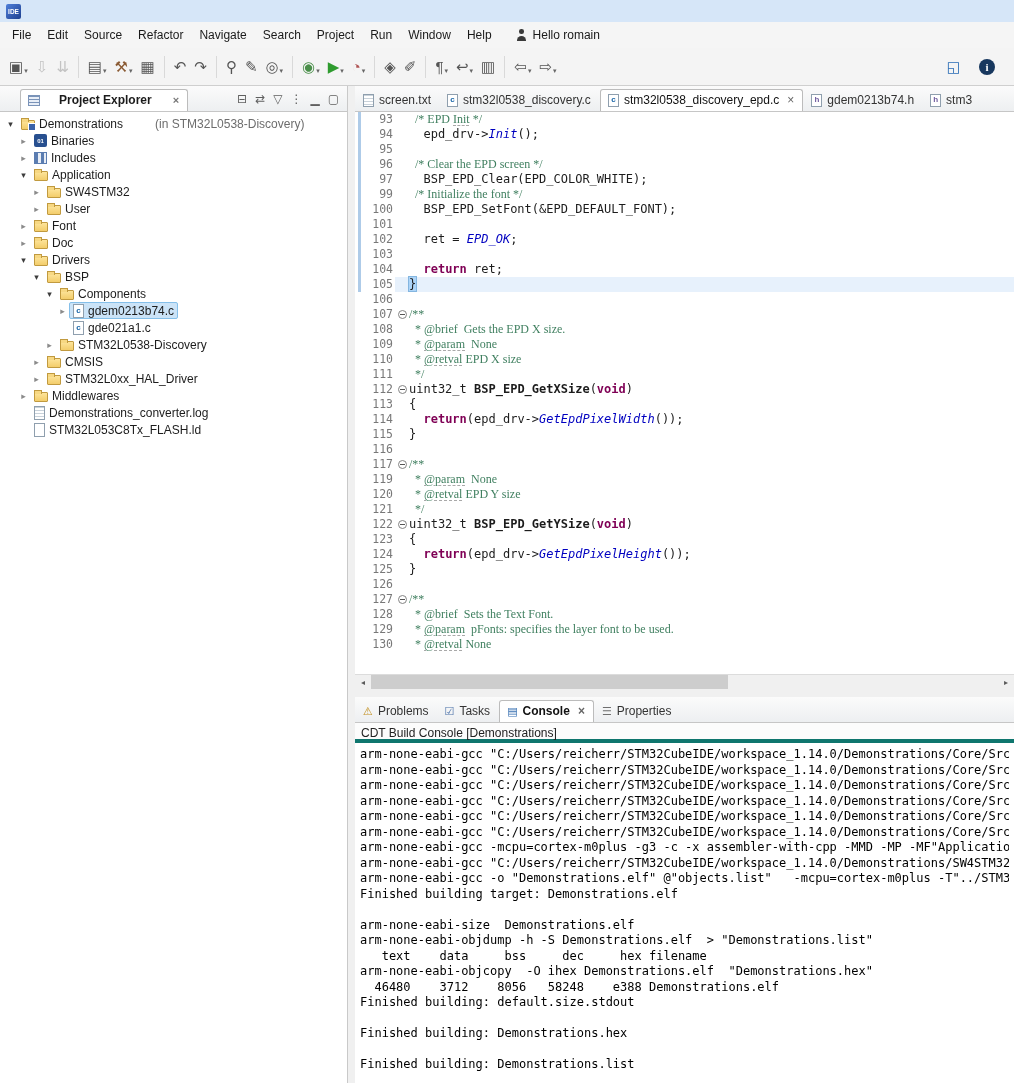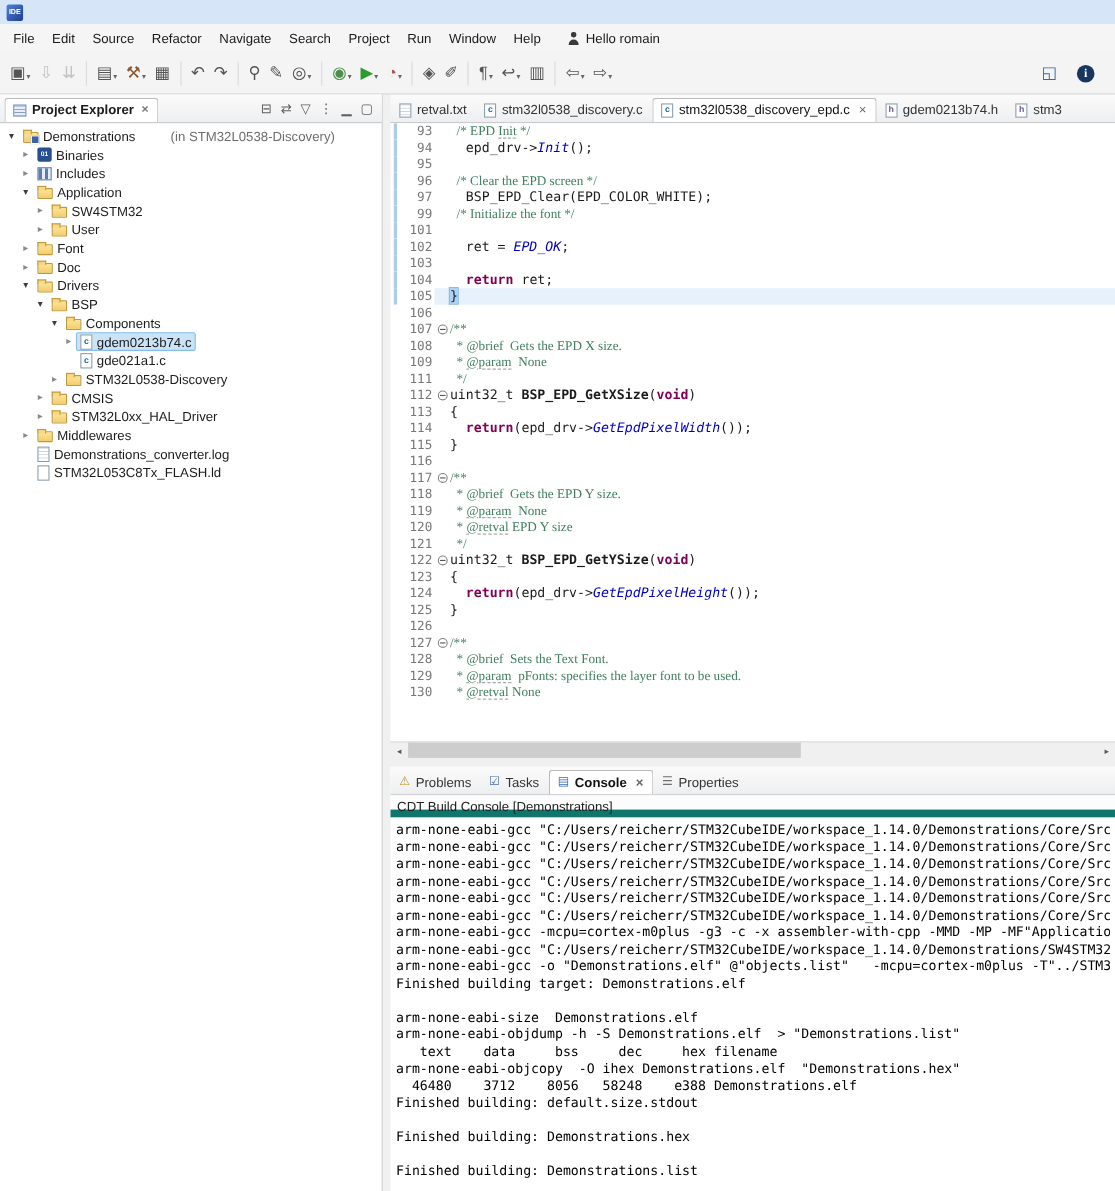--- a/index.html
+++ b/index.html
@@ -32,22 +32,22 @@
   .tb-btn.disabled .tb-glyph{color:#c3c3c3 !important;}
   .tb-caret{font-size:7px;color:#666;margin-left:1px;line-height:9px;}
   .tb-sep{width:1px;height:22px;background:#d9d9d9;margin:0 5px;flex:none;}
   .info-circle{width:16px;height:16px;border-radius:50%;background:#17375e;color:#fff !important;font-weight:bold;
     font-size:11px;line-height:16px;text-align:center;font-family:"Liberation Serif",serif;display:inline-block;}
   
   .main{flex:1;display:flex;min-height:0;}
   .leftcol{width:348px;flex:none;display:flex;flex-direction:column;background:#fff;border-right:1px solid #c9c9c9;}
   .viewbar{height:26px;background:linear-gradient(#fbfbfb,#edeff1);border-bottom:1px solid #c6c6c6;
     display:flex;align-items:flex-end;flex:none;white-space:nowrap;overflow:hidden;}
-  .vtab{display:flex;align-items:center;gap:5px;padding:3px 8px 4px 7px;background:#fff;border:1px solid #bcbcbc;
-    border-bottom:none;border-radius:3px 3px 0 0;margin-left:4px;font-weight:bold;}
+  .vtab{display:flex;align-items:center;gap:19px;padding:3px 8px 4px 7px;background:#fff;border:1px solid #bcbcbc;
+    border-bottom:none;border-radius:3px 3px 0 0;margin-left:20px;font-weight:bold;}
   .vtab-ico{width:12px;height:11px;background:#e8eef7;border:1px solid #7a93b8;display:inline-block;
     background-image:linear-gradient(#7a93b8 1px,transparent 1px);background-size:100% 3px;}
   .vclose{color:#777;font-size:11px;margin-left:2px;}
   .explorer-actions{margin-left:auto;display:flex;align-items:center;gap:8px;padding:0 8px 6px 0;color:#5f5f5f;font-size:12px;}
   .hdr-ico{cursor:default;line-height:12px;}
   
   .tree{flex:1;overflow:hidden;padding-top:3px;}
   .tree-row{height:17px;display:flex;align-items:center;white-space:nowrap;font-size:12px;}
   .chev{width:13px;font-size:9px;color:#8a8a8a;text-align:center;flex:none;}
   .chev.open{color:#3c3c3c;}
@@ -99,21 +99,21 @@
   
   .hscroll{height:15px;background:#f0f0f0;border-top:1px solid #dcdcdc;display:flex;flex:none;}
   .sbar-btn{width:16px;display:flex;align-items:center;justify-content:center;color:#5a5a5a;font-size:8px;flex:none;}
   .sbar-track{flex:1;position:relative;}
   .sbar-thumb{position:absolute;left:0;top:0;bottom:0;width:57%;background:#cdcdcd;}
   
   .bottom{flex:1;display:flex;flex-direction:column;background:#fff;min-height:0;}
   .btab{display:flex;align-items:center;gap:5px;padding:3px 8px 4px 7px;margin-left:1px;color:#333;}
   .btab.active{background:#fff;border:1px solid #bcbcbc;border-bottom:none;border-radius:3px 3px 0 0;font-weight:bold;color:#111;}
   .btab-ico{font-size:11px;line-height:12px;}
-  .con-label{height:20px;font-size:12px;padding:3px 6px;background:#fcfcfc;border-bottom:7px solid #0f766e;color:#222;flex:none;}
+  .con-label{height:20px;font-size:12px;padding:3px 6px;background:#fcfcfc;border-bottom:4px solid #0f766e;color:#222;flex:none;}
   .console{flex:1;overflow:hidden;padding:4px 5px;font-family:"DejaVu Sans Mono","Liberation Mono",monospace;
     font-size:12px;line-height:15.5px;color:#000;}
   .con-line{white-space:pre;height:15.5px;overflow:hidden;}
 </style>
 </head>
 <body>
 
 <div class="titlebar">
   <div class="appicon">IDE</div>
 </div>
@@ -385,21 +385,21 @@
         </div>
       </div>
   </div>
 
   <div class="sashv"></div>
 
   <div class="rightcol">
     <div class="viewbar" id="editor-tabs">
         <div class="etab">
           <span class="fico fico-txt"></span>
-          <span class="etab-label">retval.txt</span>
+          <span class="etab-label">screen.txt</span>
         </div>
         <div class="etab">
           <span class="fico fico-c">c</span>
           <span class="etab-label">stm32l0538_discovery.c</span>
         </div>
         <div class="etab active">
           <span class="fico fico-c">c</span>
           <span class="etab-label">stm32l0538_discovery_epd.c</span>
           <span class="etab-close">×</span>
         </div>
@@ -443,20 +443,26 @@
             <span class="ruler range"></span>
             <span class="lnum">97</span>
             <span class="fold"></span>
             <span class="ctext"><span>  BSP_EPD_Clear(EPD_COLOR_WHITE);</span></span>
           </div>
           <div class="crow">
             <span class="ruler range"></span>
             <span class="lnum">99</span>
             <span class="fold"></span>
             <span class="ctext"><span class="tk-c">  /* Initialize the font */</span></span>
+          </div>
+          <div class="crow">
+            <span class="ruler range"></span>
+            <span class="lnum">100</span>
+            <span class="fold"></span>
+            <span class="ctext"><span>  BSP_EPD_SetFont(&amp;EPD_DEFAULT_FONT);</span></span>
           </div>
           <div class="crow">
             <span class="ruler range"></span>
             <span class="lnum">101</span>
             <span class="fold"></span>
             <span class="ctext"></span>
           </div>
           <div class="crow">
             <span class="ruler range"></span>
             <span class="lnum">102</span>
@@ -502,20 +508,26 @@
             <span class="ctext"><span class="tk-c">  * @brief  Gets the EPD X size.</span></span>
           </div>
           <div class="crow">
             <span class="ruler"></span>
             <span class="lnum">109</span>
             <span class="fold"></span>
             <span class="ctext"><span class="tk-c">  * </span><span class="tk-c tk-u">@param</span><span class="tk-c">  None</span></span>
           </div>
           <div class="crow">
             <span class="ruler"></span>
+            <span class="lnum">110</span>
+            <span class="fold"></span>
+            <span class="ctext"><span class="tk-c">  * </span><span class="tk-c tk-u">@retval</span><span class="tk-c"> EPD X size</span></span>
+          </div>
+          <div class="crow">
+            <span class="ruler"></span>
             <span class="lnum">111</span>
             <span class="fold"></span>
             <span class="ctext"><span class="tk-c">  */</span></span>
           </div>
           <div class="crow">
             <span class="ruler"></span>
             <span class="lnum">112</span>
             <span class="fold">
               <span class="fold-dot"></span>
             </span>
@@ -545,26 +557,20 @@
             <span class="fold"></span>
             <span class="ctext"></span>
           </div>
           <div class="crow">
             <span class="ruler"></span>
             <span class="lnum">117</span>
             <span class="fold">
               <span class="fold-dot"></span>
             </span>
             <span class="ctext"><span class="tk-c">/**</span></span>
-          </div>
-          <div class="crow">
-            <span class="ruler"></span>
-            <span class="lnum">118</span>
-            <span class="fold"></span>
-            <span class="ctext"><span class="tk-c">  * @brief  Gets the EPD Y size.</span></span>
           </div>
           <div class="crow">
             <span class="ruler"></span>
             <span class="lnum">119</span>
             <span class="fold"></span>
             <span class="ctext"><span class="tk-c">  * </span><span class="tk-c tk-u">@param</span><span class="tk-c">  None</span></span>
           </div>
           <div class="crow">
             <span class="ruler"></span>
             <span class="lnum">120</span>

